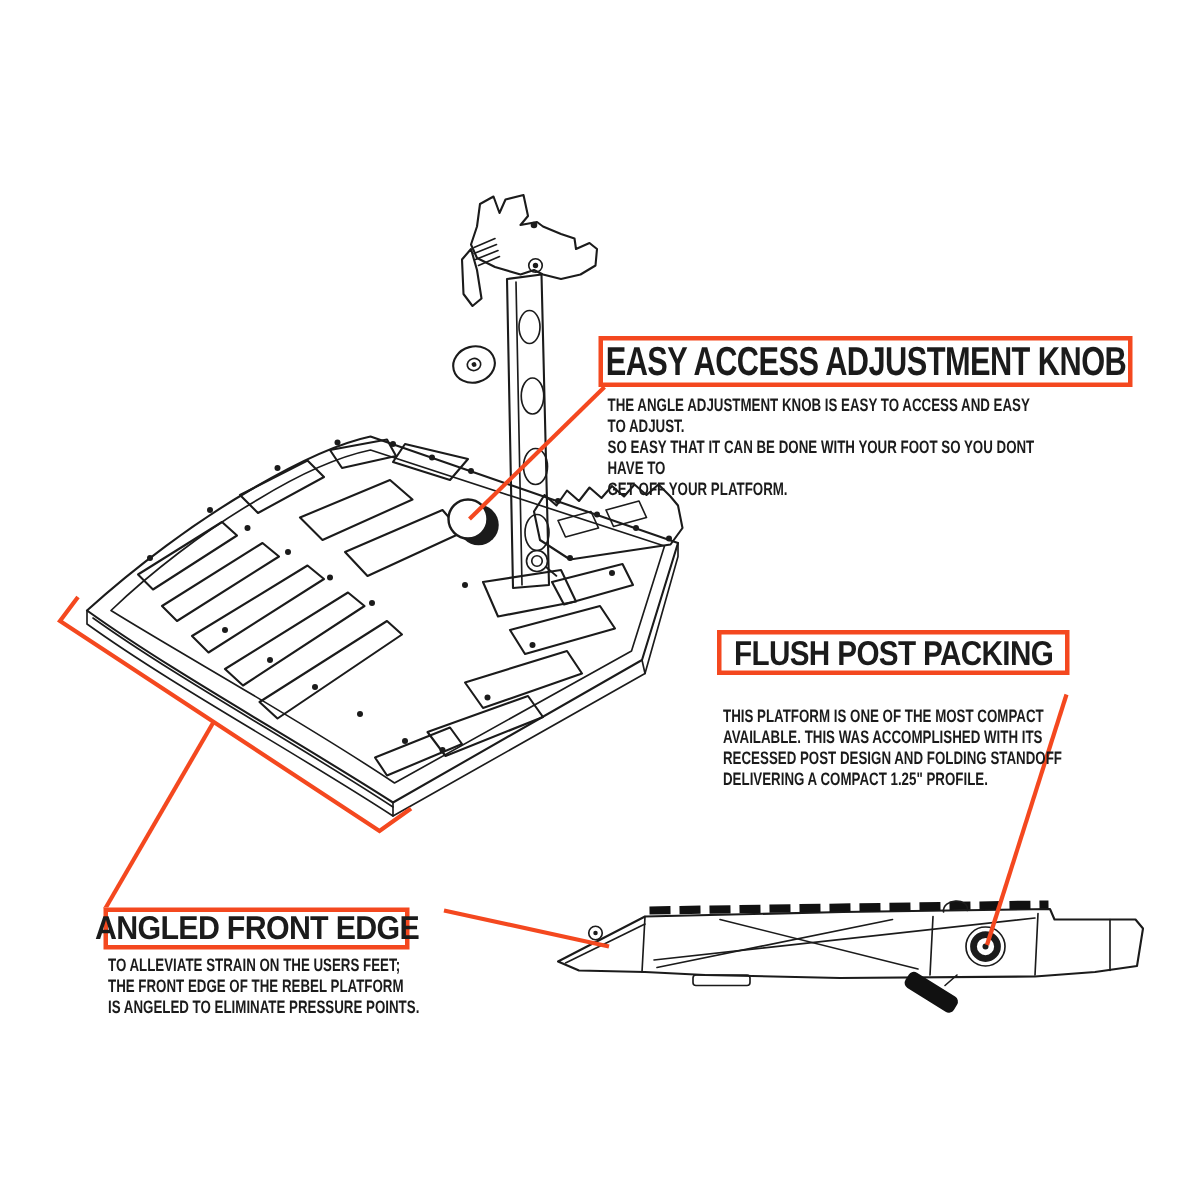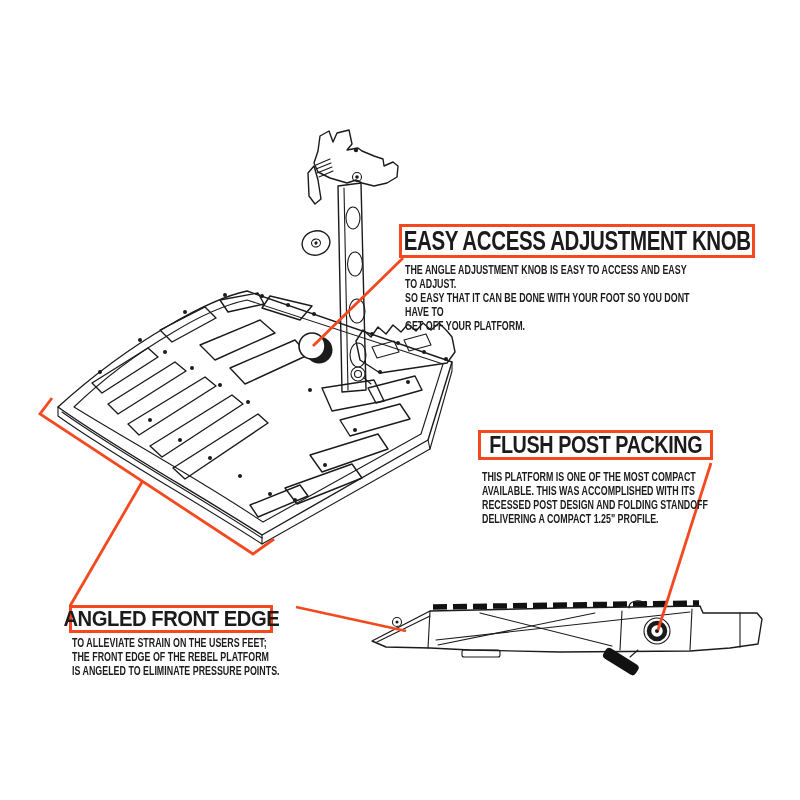--- a/index.html
+++ b/index.html
@@ -39,21 +39,21 @@
     line-height:14px;
     white-space:pre-line;
     transform:scaleX(0.74);
     transform-origin:left top;
     letter-spacing:0;
   }
   #box-easy{left:399px;top:224px;width:356px;height:34px;}
   #title-easy{font-size:27px;transform:scaleX(0.76);}
   #body-easy{left:405px;top:263px;}
 
-  #box-flush{left:478px;top:430px;width:235px;height:30px;text-align:right;}
+  #box-flush{left:478px;top:420px;width:235px;height:30px;text-align:right;}
   #title-flush{font-size:23px;transform:scaleX(0.86);}
   #body-flush{left:482px;top:470px;}
 
   #box-angled{left:69px;top:605px;width:204px;height:28px;}
   #title-angled{font-size:22px;transform:scaleX(0.92);}
   #body-angled{left:72px;top:636px;}
 
   .lines{fill:none;stroke:var(--ink);stroke-width:1.4;stroke-linejoin:round;stroke-linecap:round;}
   .thin{stroke-width:1.1;}
   .leader{fill:none;stroke:var(--accent);stroke-width:2.8;stroke-linejoin:miter;stroke-linecap:butt;}

